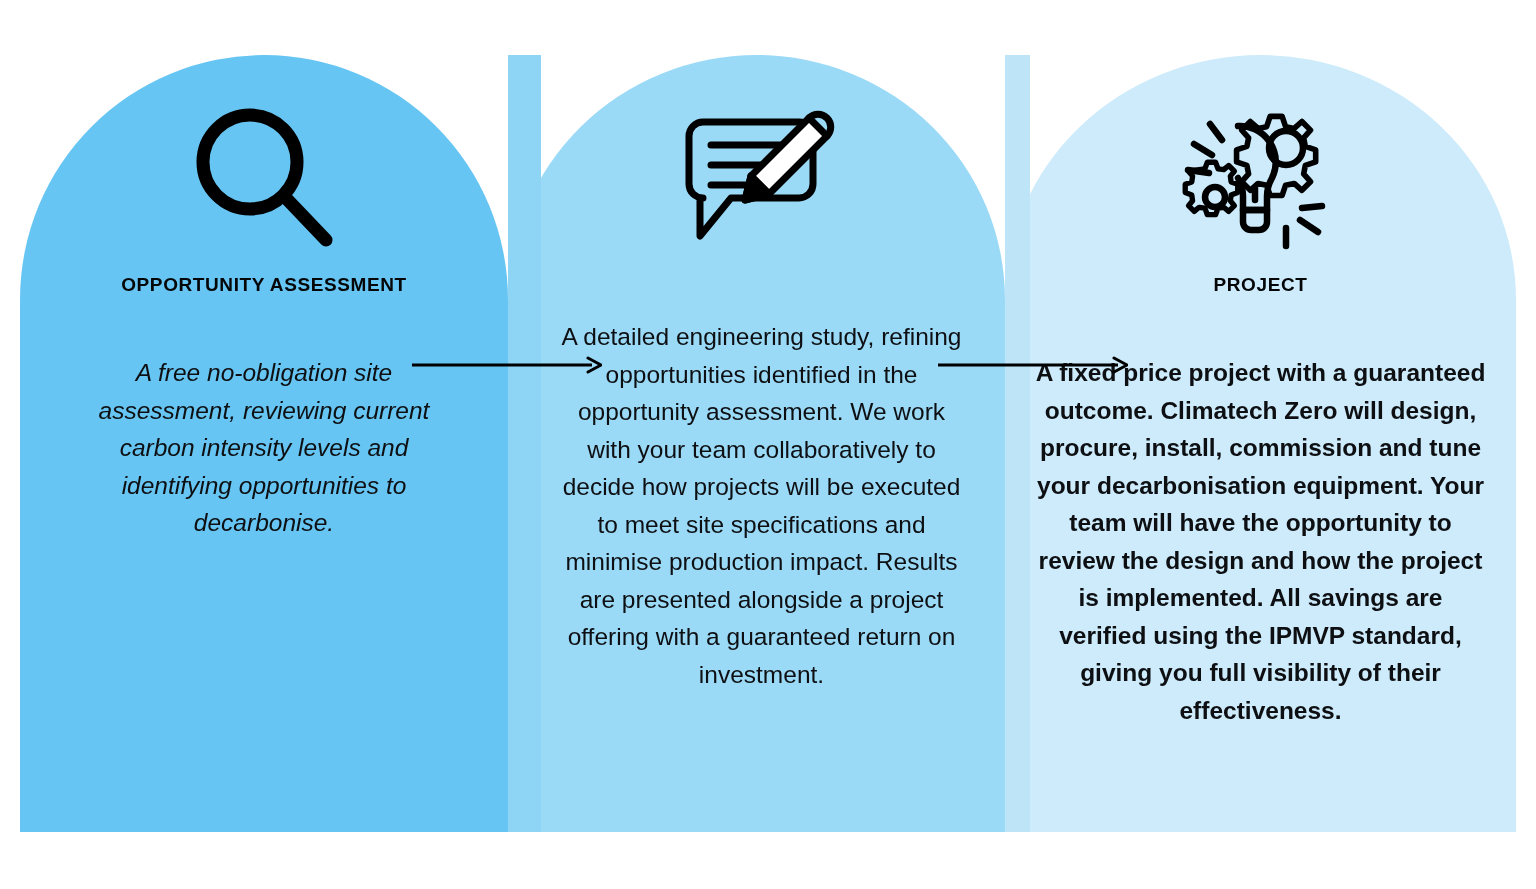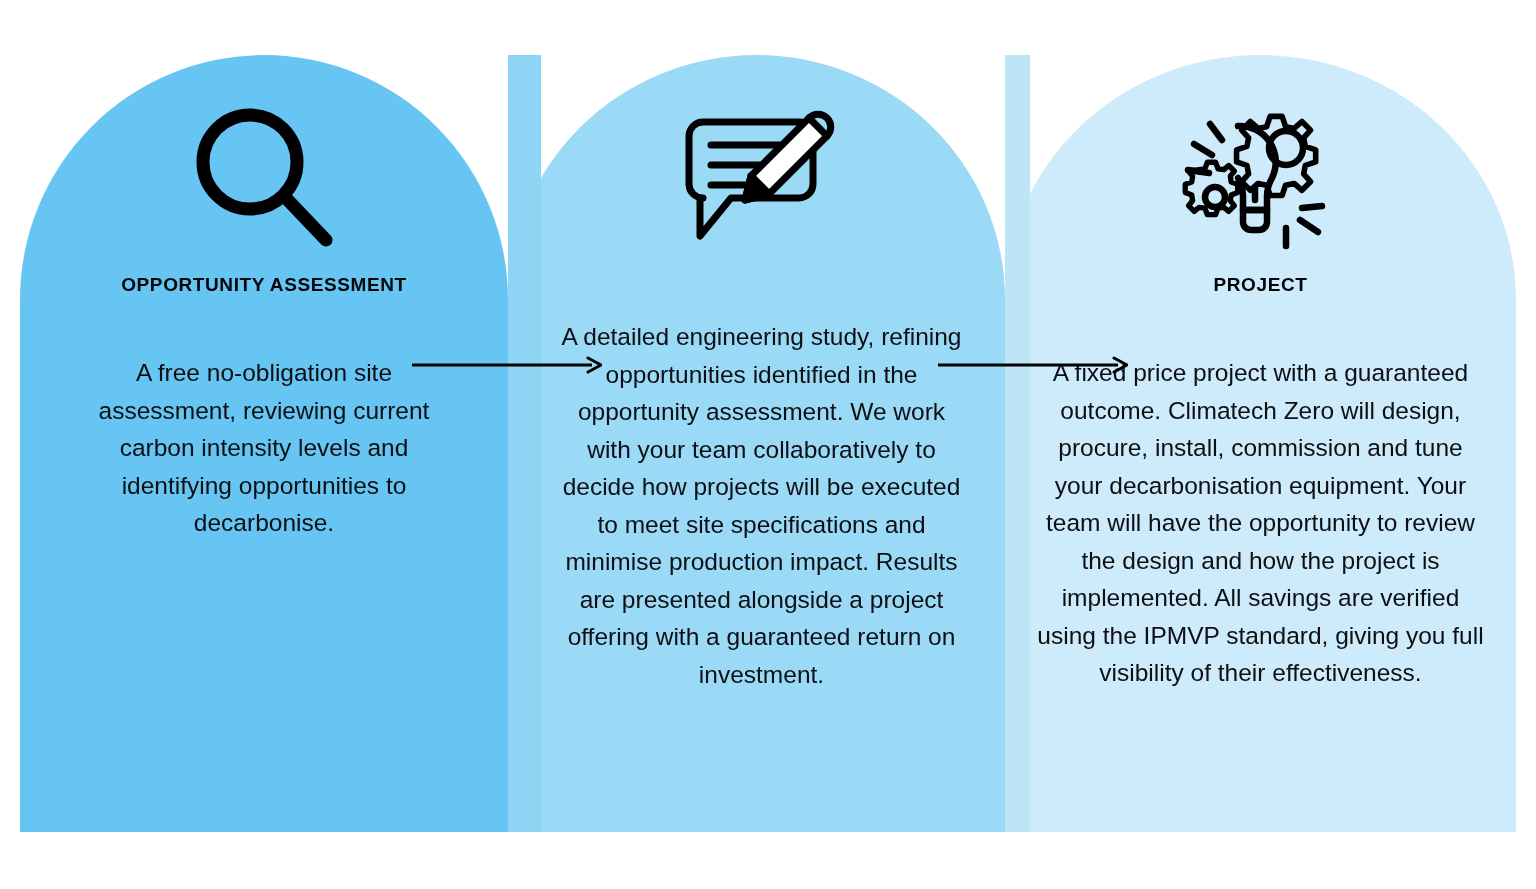--- a/index.html
+++ b/index.html
@@ -112,23 +112,23 @@
   }
 
   .panel-body {
     margin-top: 58px;
     font-size: 24.5px;
     line-height: 37.5px;
     color: #0d0f12;
     text-align: center;
     white-space: pre-line;
   }
-  #panel-1 .panel-body { width: 350px; }
+  #panel-1 .panel-body { width: 350px; font-style: italic; }
   #panel-2 .panel-body { width: 400px; margin-left: 10px; }
-  #panel-3 .panel-body { width: 455px; }
+  #panel-3 .panel-body { width: 455px; font-weight: bold; }
 
   
   .arrow {
     position: absolute;
     z-index: 8;
     height: 20px;
   }
   #arrow-1 { left: 412px; top: 355px; width: 190px; }
   #arrow-2 { left: 938px; top: 355px; width: 190px; }
   .arrow svg { display: block; }

